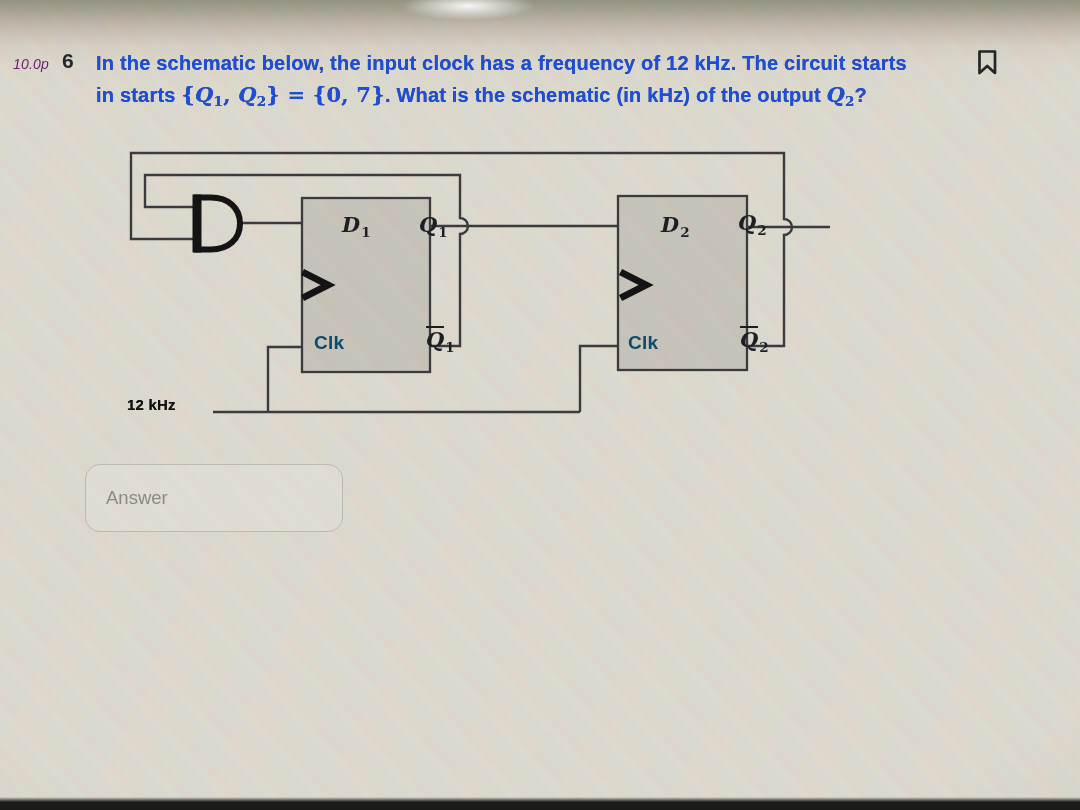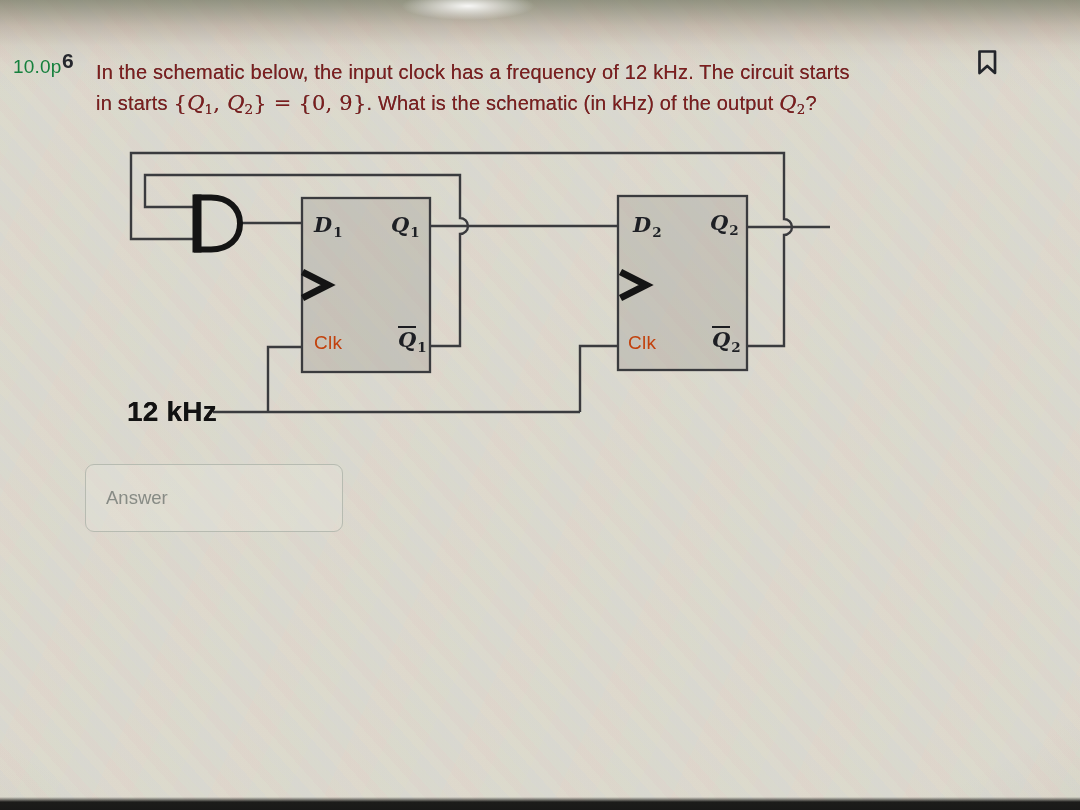--- a/index.html
+++ b/index.html
@@ -14,62 +14,62 @@
     background:
       radial-gradient(ellipse 95px 20px at 468px 6px, rgba(255,255,255,0.92), rgba(255,255,255,0) 70%),
       linear-gradient(180deg, rgba(101,104,82,0.62) 0px, rgba(148,128,112,0.36) 26px, rgba(184,164,150,0.18) 46px, rgba(205,192,176,0.08) 64px, rgba(0,0,0,0) 92px),
       linear-gradient(0deg, #191918 0px, #1c1c1a 8px, rgba(28,28,26,0) 13px),
       repeating-linear-gradient(48deg, rgba(236,189,178,0.085) 0 9px, rgba(206,223,190,0.085) 9px 18px, rgba(197,212,221,0.07) 18px 27px, rgba(239,231,191,0.075) 27px 36px),
       repeating-linear-gradient(115deg, rgba(241,206,196,0.065) 0 34px, rgba(213,227,197,0.07) 34px 70px, rgba(203,215,224,0.06) 70px 105px),
       radial-gradient(ellipse 130% 120% at 48% 42%, rgba(0,0,0,0) 55%, rgba(69,67,54,0.16) 94%);
   }
   .abs{position:absolute;}
   
-  #question-points{left:13px;top:56px;font-size:19px;color:#15803d;letter-spacing:0.2px;}
+  #question-points{left:13px;top:56px;font-size:14px;color:#701a75;letter-spacing:0.2px;font-style:italic;}
   #question-number{left:62px;top:49px;font-size:21px;font-weight:bold;color:#26282e;}
   #question-text{
-    left:96px;top:57px;width:880px;font-size:20px;line-height:31px;color:#7f1d1d;
-    letter-spacing:0.2px;text-shadow:0 0 0.6px rgba(36,38,45,0.75);
+    left:96px;top:48px;width:880px;font-size:20px;line-height:31px;color:#1d4ed8;
+    letter-spacing:0.2px;text-shadow:0 0 0.6px rgba(36,38,45,0.75);font-weight:bold;
   }
   .math{font-family:"DejaVu Serif", serif;font-size:21px;}
   .math .mi{font-style:italic;}
   .math .sub{font-size:13.5px;vertical-align:-4px;font-style:normal;}
   #bookmark-btn{left:975px;top:48px;width:28px;height:30px;cursor:pointer;}
   
   #circuit-svg{left:0;top:0;filter:blur(0.25px);}
   .wire{stroke:#3a3b3e;stroke-width:2.4;fill:none;}
   .ffbox{fill:rgba(148,145,138,0.30);stroke:#3a3b3e;stroke-width:2.3;}
   .boldink{stroke:#141414;fill:none;}
   .ff-label{position:absolute;color:#1d1f24;white-space:nowrap;}
-  .serifvar{font-family:"DejaVu Serif", serif;font-style:italic;font-weight:bold;font-size:21px;}
+  .serifvar{font-family:"DejaVu Serif", serif;font-style:italic;font-weight:bold;font-size:21px;margin-left:28px;}
   .fsub{font-size:13.5px;font-style:normal;vertical-align:-5px;margin-left:1px;font-weight:bold;}
   .bar{display:inline-block;border-top:2.4px solid #1c1d21;padding-top:1px;line-height:1.05;}
-  .clklbl{font-family:"Liberation Sans", sans-serif;font-weight:normal;font-size:19px;color:#c2410c;letter-spacing:0.3px;}
-  #clock-source-label{left:127px;top:396px;font-size:28px;font-weight:bold;color:#121212;letter-spacing:0.2px;text-shadow:0 0 0.6px rgba(10,10,10,0.8);}
+  .clklbl{font-family:"Liberation Sans", sans-serif;font-weight:bold;font-size:19px;color:#0c4a6e;letter-spacing:0.3px;}
+  #clock-source-label{left:127px;top:396px;font-size:15px;font-weight:bold;color:#121212;letter-spacing:0.2px;text-shadow:0 0 0.6px rgba(10,10,10,0.8);}
   
   #answer-input{
     left:85px;top:464px;width:258px;height:68px;box-sizing:border-box;
-    border:1.6px solid #b7bbb1;border-radius:9px;background:rgba(238,236,228,0.22);
+    border:1.6px solid #b7bbb1;border-radius:15px;background:rgba(238,236,228,0.22);
     padding:0 0 0 20px;font-family:"Liberation Sans", sans-serif;font-size:18.5px;color:#55584f;
     outline:none;
   }
   #answer-input::placeholder{color:#878b85;opacity:1;}
 </style>
 </head>
 <body>
 
 <div id="photo-bg"></div>
 
 <div class="abs" id="question-points">10.0p</div>
 <div class="abs" id="question-number">6</div>
 
 <div class="abs" id="question-text">
   <div>In the schematic below, the input clock has a frequency of 12 kHz. The circuit starts</div>
   <div>
-    <span>in starts </span><span class="math"><span>{</span><span class="mi">Q</span><span class="sub">1</span><span>, </span><span class="mi">Q</span><span class="sub">2</span><span>} = {0, 9}</span></span><span>. What is the schematic (in kHz) of the output </span><span class="math"><span class="mi">Q</span><span class="sub">2</span></span><span>?</span>
+    <span>in starts </span><span class="math"><span>{</span><span class="mi">Q</span><span class="sub">1</span><span>, </span><span class="mi">Q</span><span class="sub">2</span><span>} = {0, 7}</span></span><span>. What is the schematic (in kHz) of the output </span><span class="math"><span class="mi">Q</span><span class="sub">2</span></span><span>?</span>
   </div>
 </div>
 
 <div class="abs" id="bookmark-btn">
   <svg width="26" height="29" viewBox="0 0 26 29">
     <path d="M4.5 3.5 H20 V25 L12.2 18 L4.5 25 Z" fill="none" stroke="#23252b" stroke-width="2.7" stroke-linejoin="round"></path>
   </svg>
 </div>
 
 <svg class="abs" id="circuit-svg" width="1080" height="810" viewBox="0 0 1080 810">

